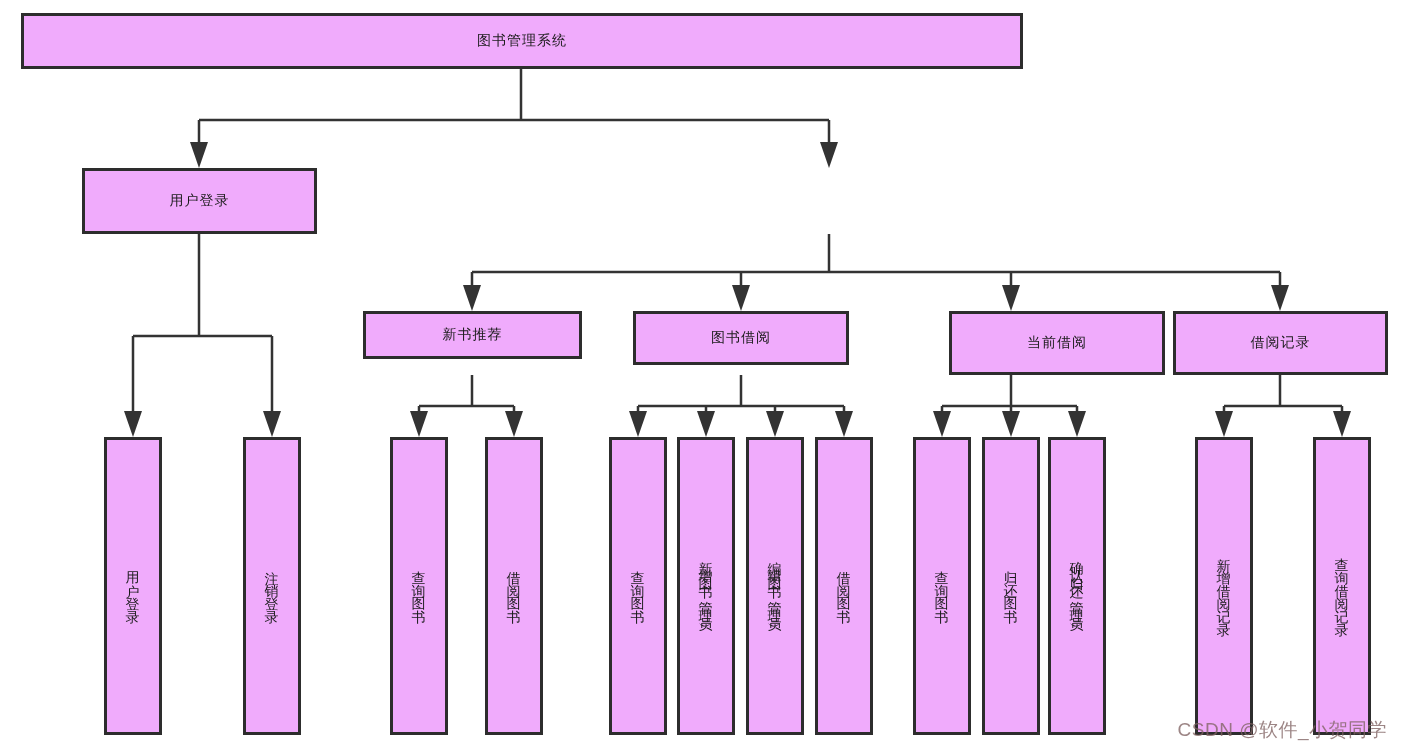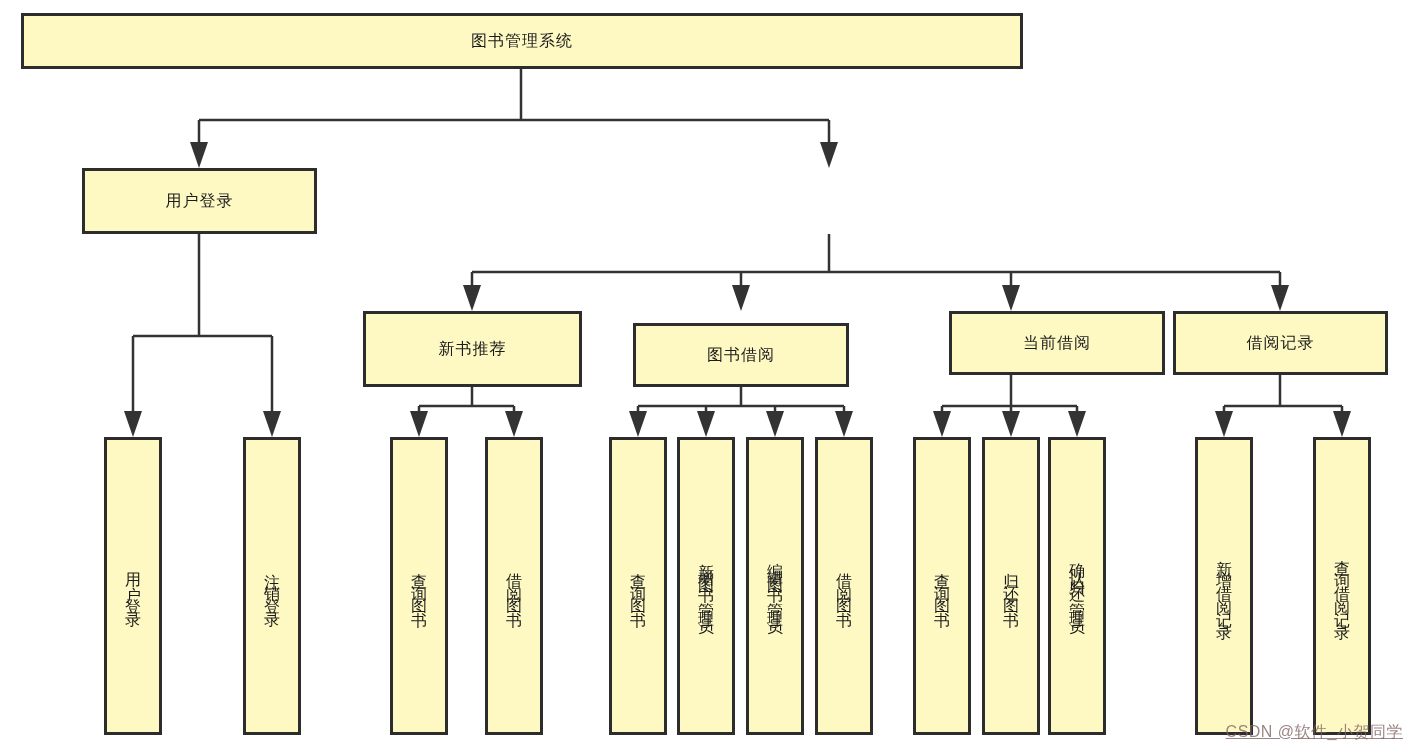--- a/index.html
+++ b/index.html
@@ -13,35 +13,35 @@
   }
   .stage svg.connectors {
     position: absolute;
     left: 0; top: 0;
     width: 1405px; height: 747px;
   }
   .node {
     position: absolute;
     box-sizing: border-box;
     border: 3px solid #2d2d2d;
-    background: #fef9c3;
+    background: #f0abfc;
     display: flex;
     align-items: center;
     justify-content: center;
     color: #1b1b1b;
-    font-size: 16px;
+    font-size: 14px;
     letter-spacing: 1px;
     white-space: nowrap;
   }
   
   .n-root  { left: 21px;   top: 13px;  width: 1002px; height: 56px; }
   .n-login { left: 82px;   top: 168px; width: 235px;  height: 66px; }
   .n-mgmt  { left: 712px;  top: 168px; width: 235px;  height: 66px; }
-  .n-g0    { left: 363px;  top: 311px; width: 219px;  height: 76px; }
-  .n-g1    { left: 633px;  top: 311px; width: 216px;  height: 64px; margin-top: 12px; }
+  .n-g0    { left: 363px;  top: 311px; width: 219px;  height: 48px; }
+  .n-g1    { left: 633px;  top: 311px; width: 216px;  height: 54px; }
   .n-g2    { left: 949px;  top: 311px; width: 216px;  height: 64px; }
   .n-g3    { left: 1173px; top: 311px; width: 215px;  height: 64px; }
   
   .leaf { top: 437px; width: 58px; height: 298px; }
   .leaf .vtext {
     writing-mode: vertical-rl;
     text-orientation: mixed;
     letter-spacing: 13px;
     line-height: 1;
   }
@@ -54,27 +54,26 @@
   .l-c1 { left: 677px; }  
   .l-c2 { left: 746px; }  
   .l-c3 { left: 815px; }  
   .l-d0 { left: 913px; }  
   .l-d1 { left: 982px; }  
   .l-d2 { left: 1048px; } 
   .l-e0 { left: 1195px; } 
   .l-e1 { left: 1313px; } 
   .watermark {
     position: absolute;
-    right: 2px;
+    right: 18px;
     bottom: 4px;
-    font-size: 16px;
+    font-size: 19px;
     color: rgba(128, 99, 99, 0.78);
     z-index: 10;
     letter-spacing: 0.5px;
-    text-decoration: underline;
   }
 </style>
 </head>
 <body>
 
 <div class="stage">
 
   <svg class="connectors" viewBox="0 0 1405 747">
     <g fill="none" stroke-width="2.5" stroke="#333333">
       <path d="M521 69 V120 M199 120 H829 M199 120 V150 M829 120 V150"></path>

